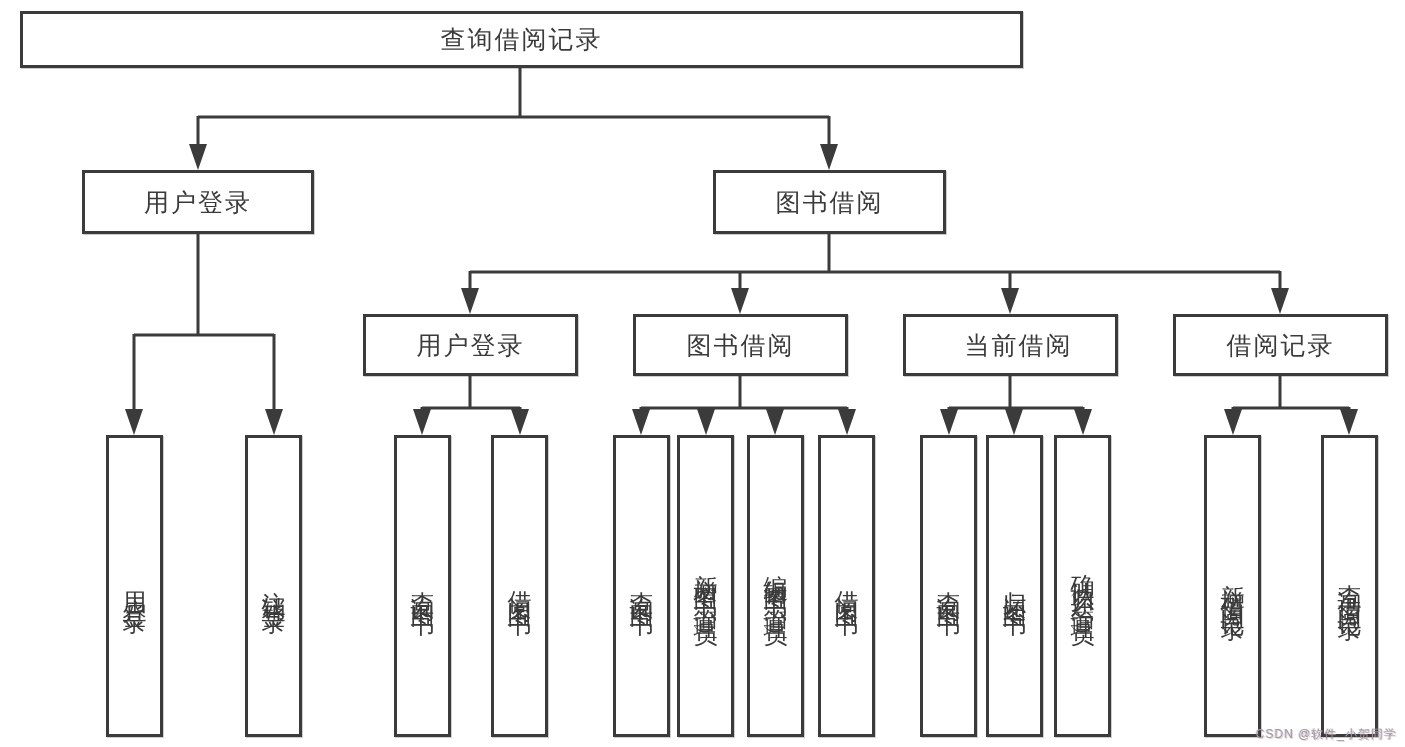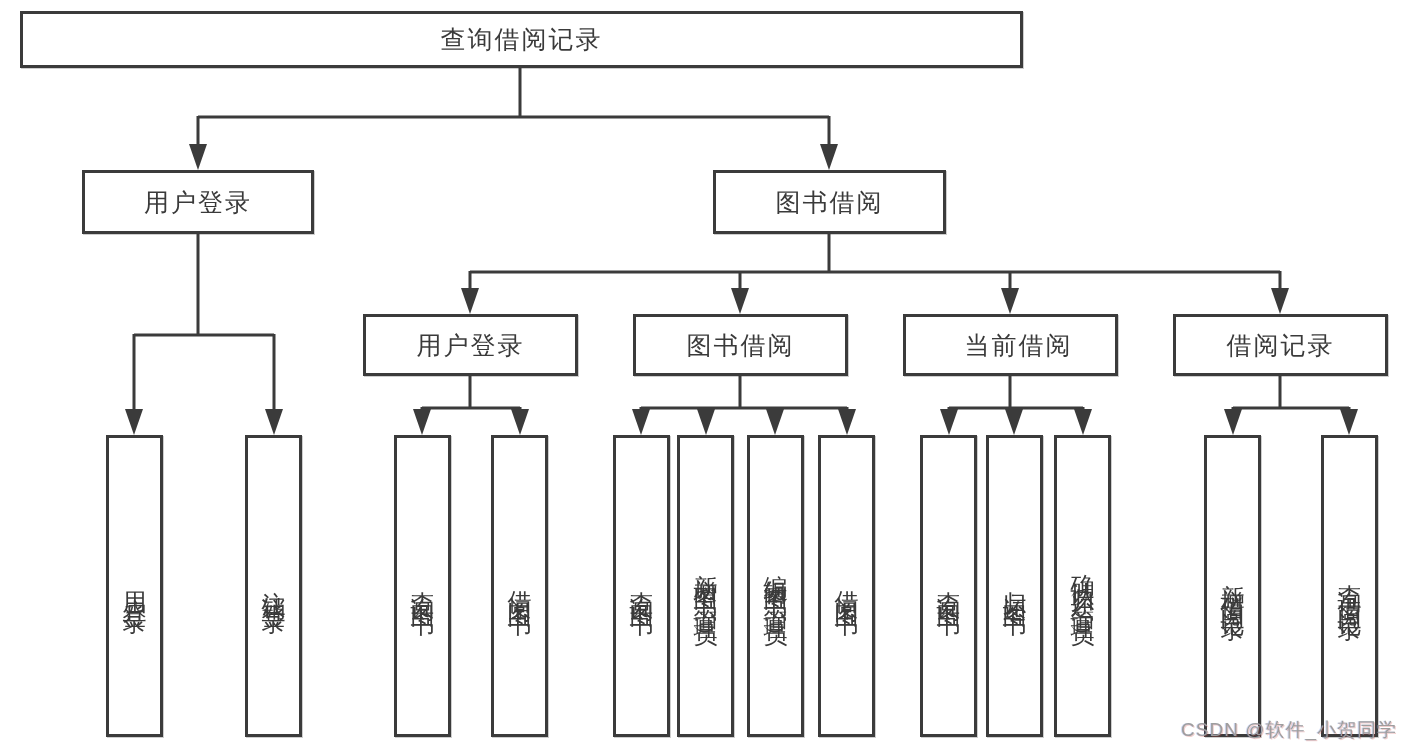--- a/index.html
+++ b/index.html
@@ -62,21 +62,21 @@
   .lf-7  { left: 818px; }
   .lf-8  { left: 920px; }
   .lf-9  { left: 986px; }
   .lf-10 { left: 1054px; }
   .lf-11 { left: 1204px; }
   .lf-12 { left: 1321px; }
   .watermark {
     position: absolute;
     right: 8px;
     bottom: 4px;
-    font-size: 19px;
+    font-size: 12px;
     color: #9e9e9e;
     letter-spacing: 1px;
     text-shadow: 1px 1px 0 rgba(200,60,60,0.25), -1px 0 0 rgba(80,110,220,0.25);
     white-space: nowrap;
   }
 </style>
 </head>
 <body>
 
 <div class="canvas">

